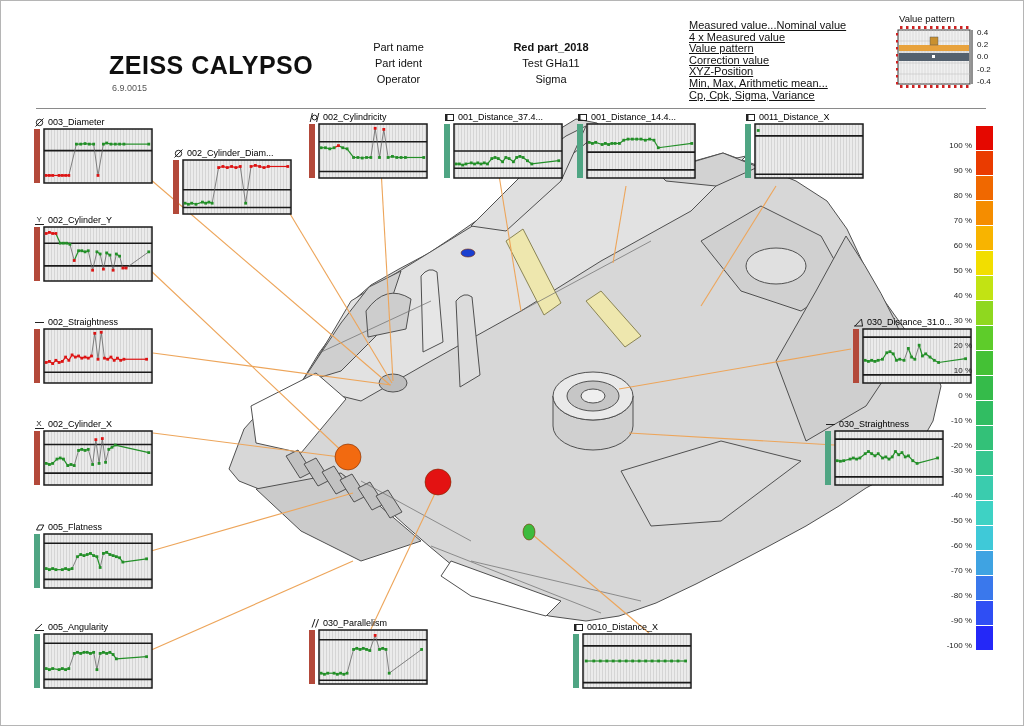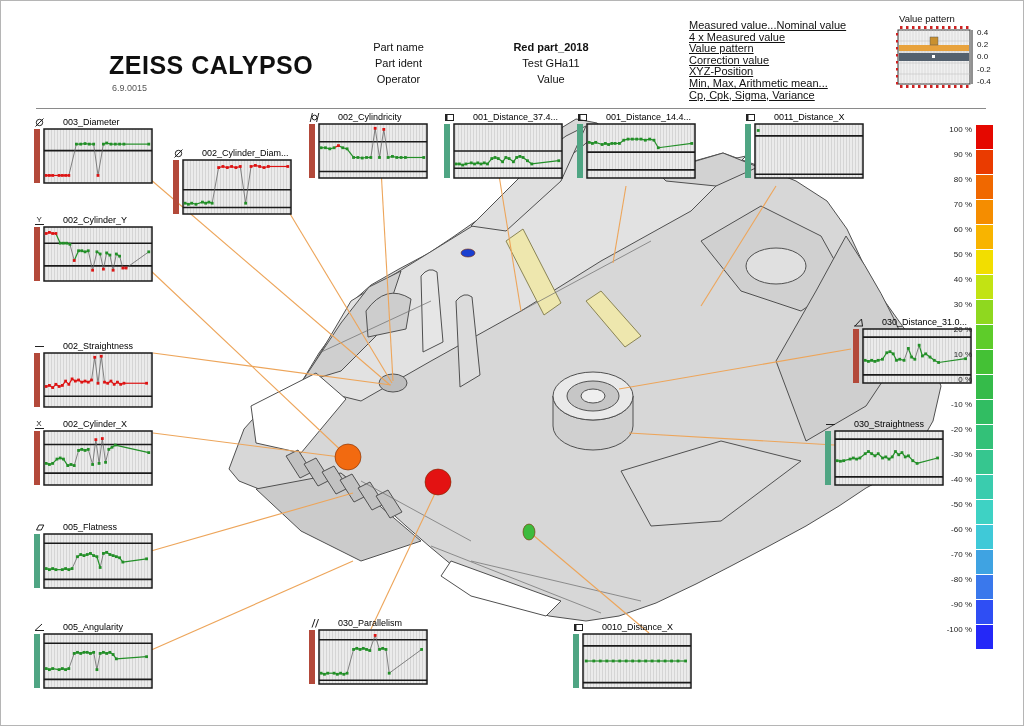--- a/index.html
+++ b/index.html
@@ -17,24 +17,24 @@
   .info-row{display:flex;height:16px;line-height:16px;text-align:center;}
   .info-label{width:105px;}
   .info-value{width:200px;}
   .info-value.bold{font-weight:bold;}
   #legend{position:absolute;left:688px;top:19px;font-size:11px;line-height:11.6px;color:#111;white-space:nowrap;text-decoration:underline;}
   #vp{position:absolute;left:895px;top:12px;}
   #vp-title{font-size:9.5px;color:#111;margin-left:3px;margin-bottom:1px;}
   #hrule{position:absolute;left:35px;top:107px;width:950px;border-top:1px solid #8a8a8a;}
   
   .chart-tile{position:absolute;white-space:nowrap;}
-  .chart-title{font-size:9px;color:#000;height:12px;line-height:11px;display:flex;align-items:center;gap:18px;}
+  .chart-title{font-size:9px;color:#000;height:12px;line-height:11px;display:flex;align-items:center;gap:3px;}
   
   #scale{position:absolute;left:935px;top:124px;}
-  .scale-row{display:flex;align-items:flex-start;height:25px;}
+  .scale-row{display:flex;align-items:flex-end;height:25px;}
   .scale-label{width:36px;text-align:right;font-size:8px;color:#222;padding-right:4px;}
   .scale-block{width:17px;height:24px;}
   #model-svg{position:absolute;left:0;top:0;}
 </style>
 </head>
 <body>
 
 <div id="page">
 
   <svg id="model-svg" width="1022" height="724">
@@ -100,21 +100,21 @@
       <div class="info-row">
         <div class="info-label">Part name</div>
         <div class="info-value bold">Red part_2018</div>
       </div>
       <div class="info-row">
         <div class="info-label">Part ident</div>
         <div class="info-value">Test GHa11</div>
       </div>
       <div class="info-row">
         <div class="info-label">Operator</div>
-        <div class="info-value">Value</div>
+        <div class="info-value">Sigma</div>
       </div>
     </div>
   <div id="legend">
       <div>Measured value...Nominal value</div>
       <div>4 x  Measured value</div>
       <div>Value pattern</div>
       <div>Correction value</div>
       <div>XYZ-Position</div>
       <div>Min, Max, Arithmetic mean...</div>
       <div>Cp, Cpk, Sigma, Variance</div>
@@ -786,21 +786,21 @@
           <rect x="68" y="41.720000000000006" width="2.8" height="2.8" fill="#dd1414"></rect>
           <rect x="71.23999999999998" y="25.52" width="2.8" height="2.8" fill="#238f28"></rect>
           <rect x="74.47999999999999" y="27.680000000000003" width="2.8" height="2.8" fill="#238f28"></rect>
           <rect x="77.72" y="42.800000000000004" width="2.8" height="2.8" fill="#dd1414"></rect>
           <rect x="80.96" y="26.6" width="2.8" height="2.8" fill="#238f28"></rect>
           <rect x="84.19999999999999" y="28.760000000000005" width="2.8" height="2.8" fill="#238f28"></rect>
           <rect x="87.44" y="40.64" width="2.8" height="2.8" fill="#dd1414"></rect>
           <rect x="90.67999999999999" y="40.64" width="2.8" height="2.8" fill="#dd1414"></rect>
           <rect x="113.35999999999999" y="24.44" width="2.8" height="2.8" fill="#238f28"></rect>
         </svg></div>
-      <div class="chart-tile" style="left: 33px; top: 315px; margin-top: 24px;"><div class="chart-title">
+      <div class="chart-tile" style="left: 33px; top: 315px;"><div class="chart-title">
           <svg width="11" height="11">
             <line stroke="#222" stroke-width="1" fill="none" x1="1" y1="5.5" x2="10" y2="5.5"></line>
           </svg>
           <span>002_Straightness</span>
         </div><svg width="120" height="56">
           <rect x="0" y="1" width="6" height="54" fill="#b3493a"></rect>
           <rect x="10" y="1" width="108" height="54" fill="#ebebeb"></rect>
           <line x1="11.5" y1="1" x2="11.5" y2="55" stroke="#c6c6c6" stroke-width="0.6"></line>
           <line x1="14.5" y1="1" x2="14.5" y2="55" stroke="#c6c6c6" stroke-width="0.6"></line>
           <line x1="17.5" y1="1" x2="17.5" y2="55" stroke="#c6c6c6" stroke-width="0.6"></line>

